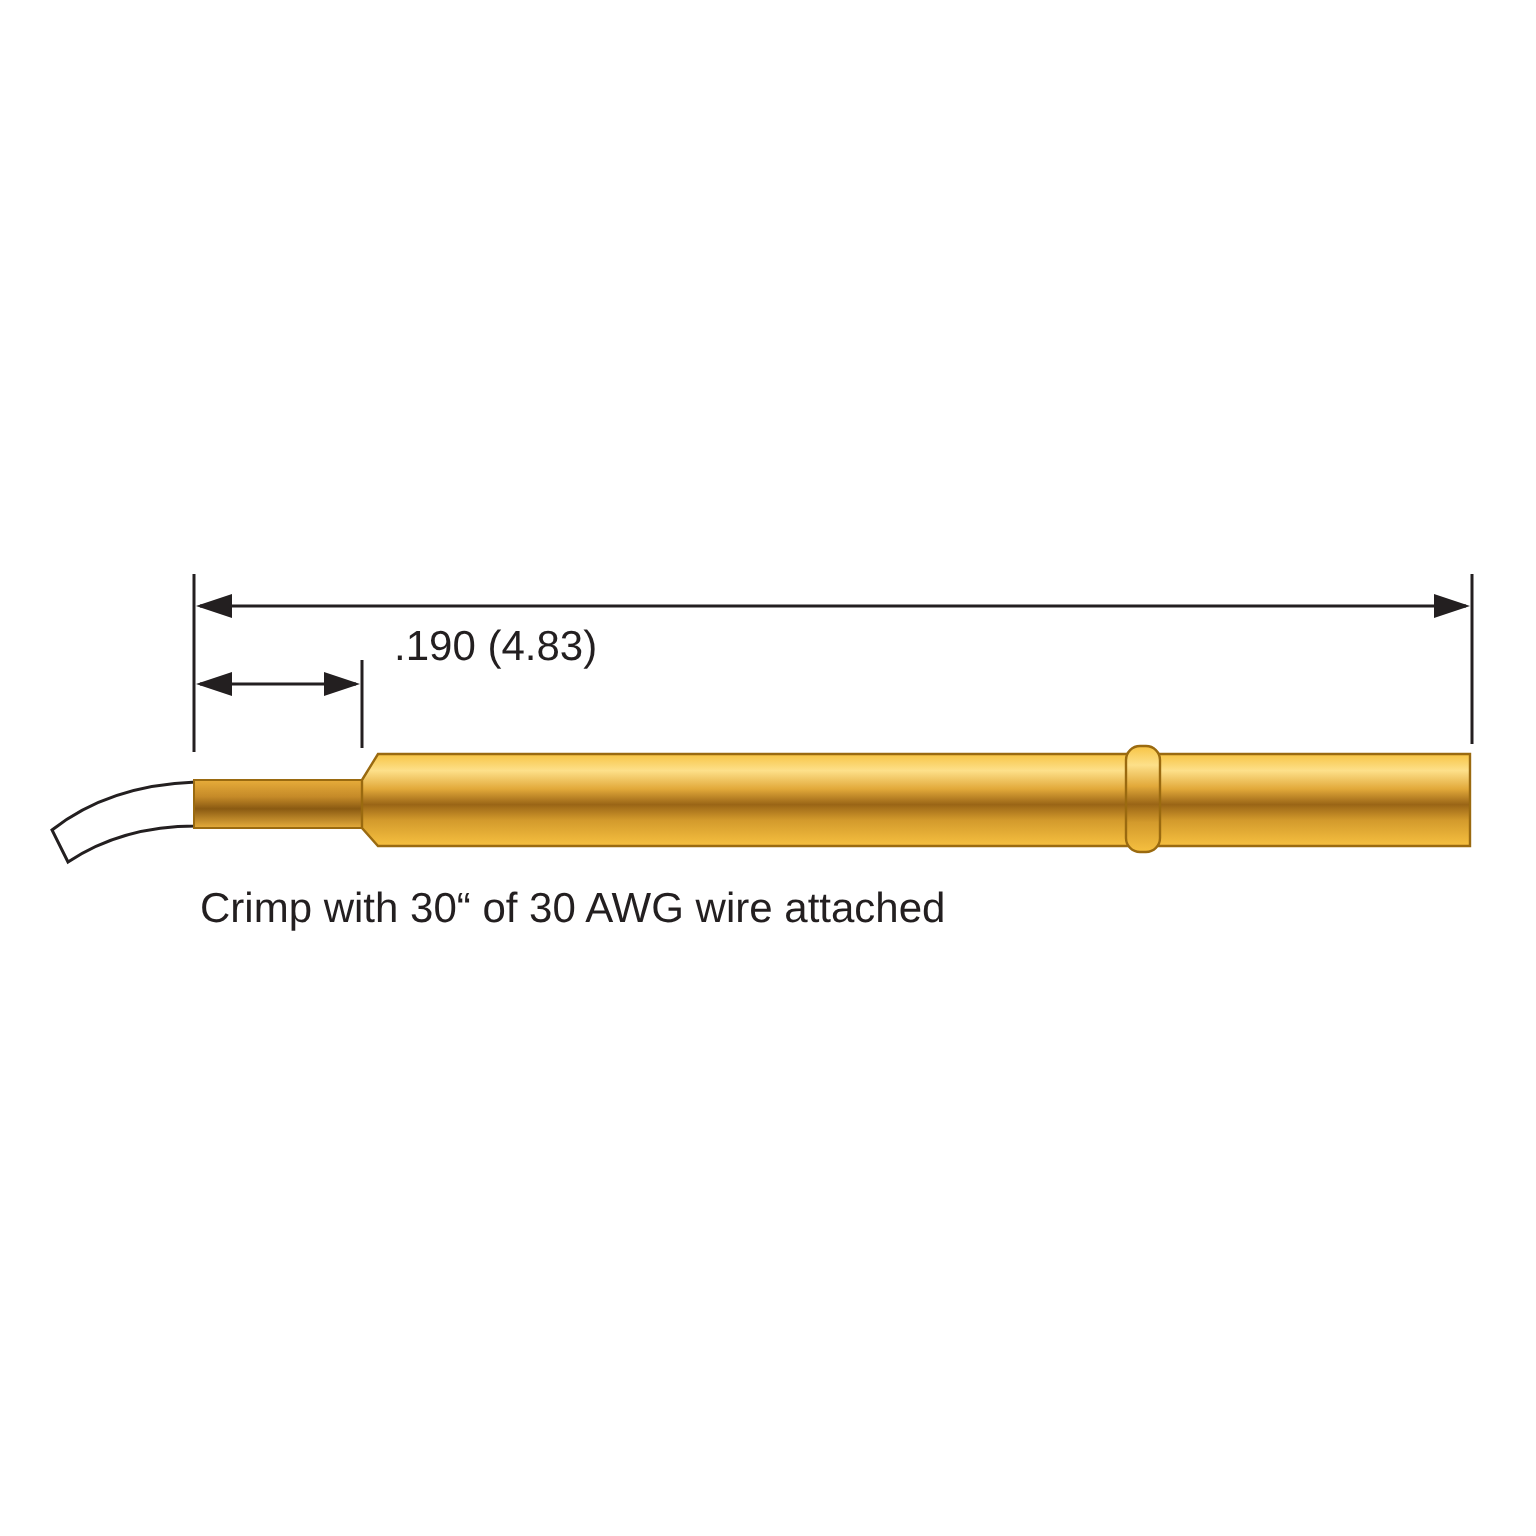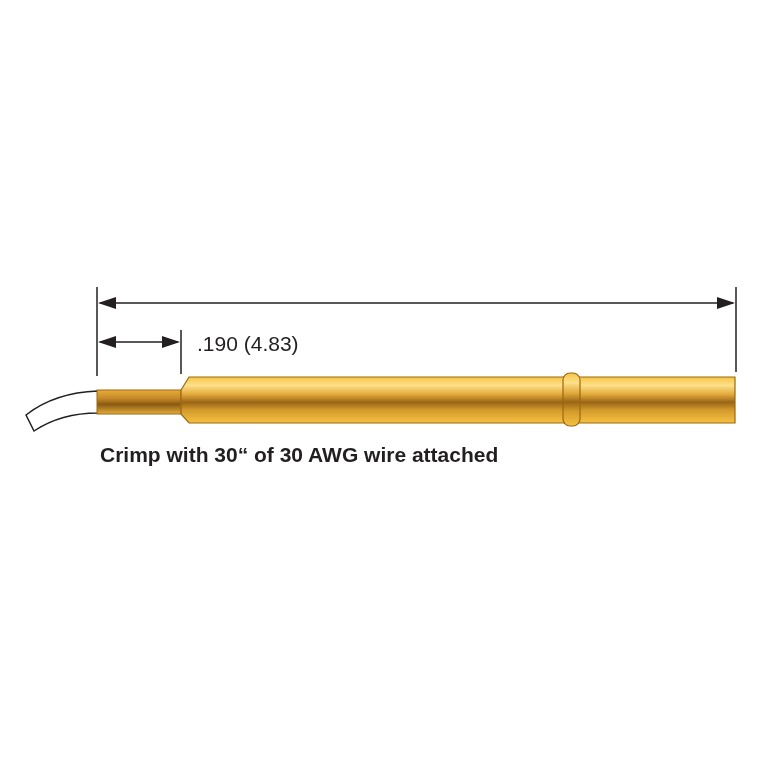--- a/index.html
+++ b/index.html
@@ -1,19 +1,19 @@
 <!DOCTYPE html>
 <html><head>
 <meta charset="utf-8">
 <style>
   html, body { margin: 0; padding: 0; background: #ffffff; }
   .canvas { position: relative; width: 768px; height: 768px; background: #ffffff; overflow: hidden; }
   svg.drawing { position: absolute; left: 0; top: 0; }
   .dim-label { position: absolute; font-family: "Liberation Sans", sans-serif; color: #231f20; font-size: 21px; white-space: nowrap; background: #ffffff; }
-  .caption { position: absolute; font-family: "Liberation Sans", sans-serif; color: #231f20; font-size: 21px; white-space: nowrap; font-weight: bold; }
+  .caption { position: absolute; font-family: "Liberation Sans", sans-serif; color: #231f20; font-size: 21px; white-space: nowrap; }
 </style>
 </head>
 <body>
 
 <div class="canvas">
   <svg class="drawing" width="768" height="768" viewBox="0 0 768 768">
     <defs>
       <linearGradient id="goldBody" x1="0" y1="0" x2="0" y2="1">
         <stop offset="0" stop-color="#f7c444"></stop>
         <stop offset="0.18" stop-color="#fde08a"></stop>
@@ -56,15 +56,15 @@
       <polygon points="735,303 717,297 717,309" fill="#231f20"></polygon>
     </g>
 
     <g>
       <line x1="100" y1="342" x2="178" y2="342" stroke="#231f20" stroke-width="1.5"></line>
       <polygon points="98,342 116,336 116,348" fill="#231f20"></polygon>
       <polygon points="180,342 162,336 162,348" fill="#231f20"></polygon>
     </g>
   </svg>
 
-  <div class="dim-label" style="left:197px; top:332px; background:transparent;">.190 (4.83)</div>
+  <div class="dim-label" style="left:197px; top:312px; background:transparent;">.190 (4.83)</div>
   <div class="caption" style="left:100px; top:443px;">Crimp with 30“ of 30 AWG wire attached</div>
 </div>
 
 </body></html>

